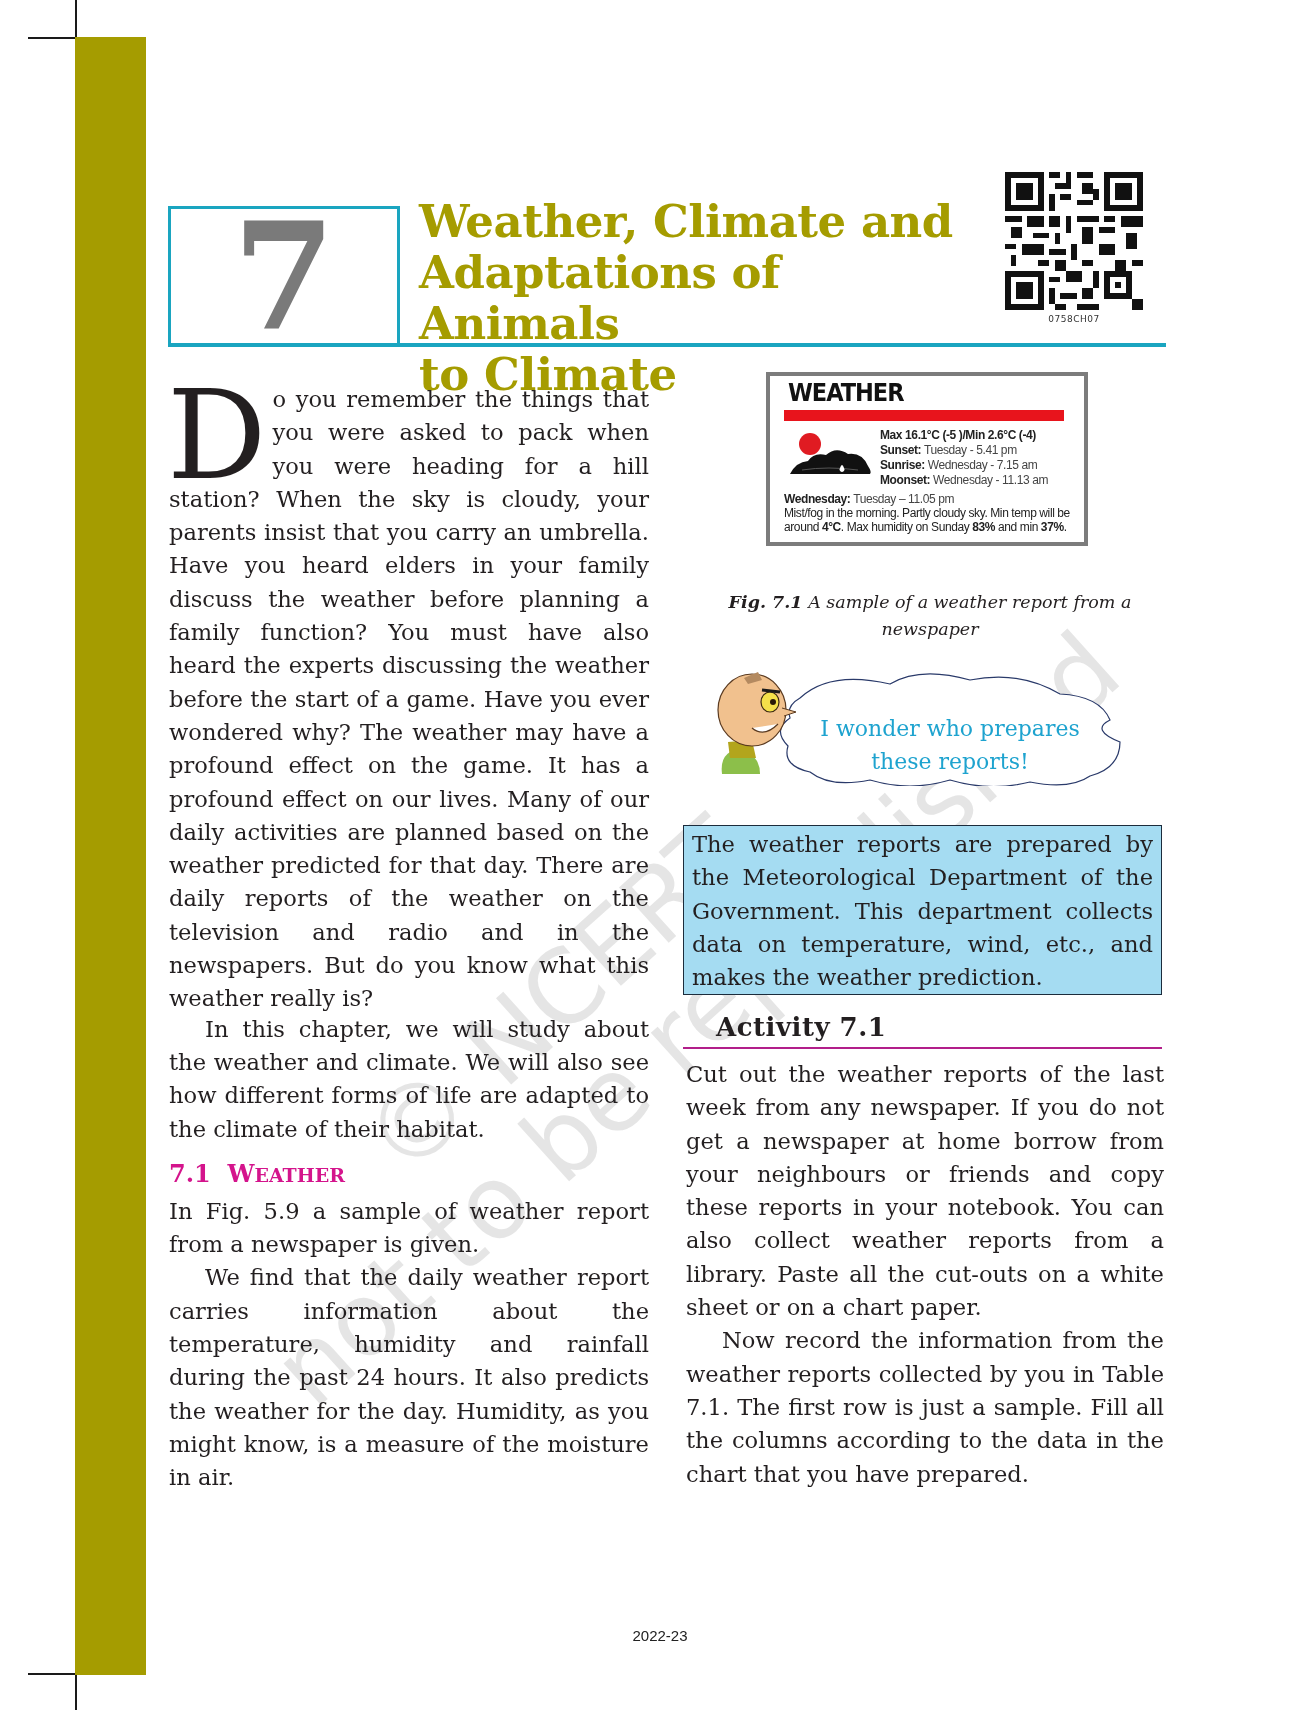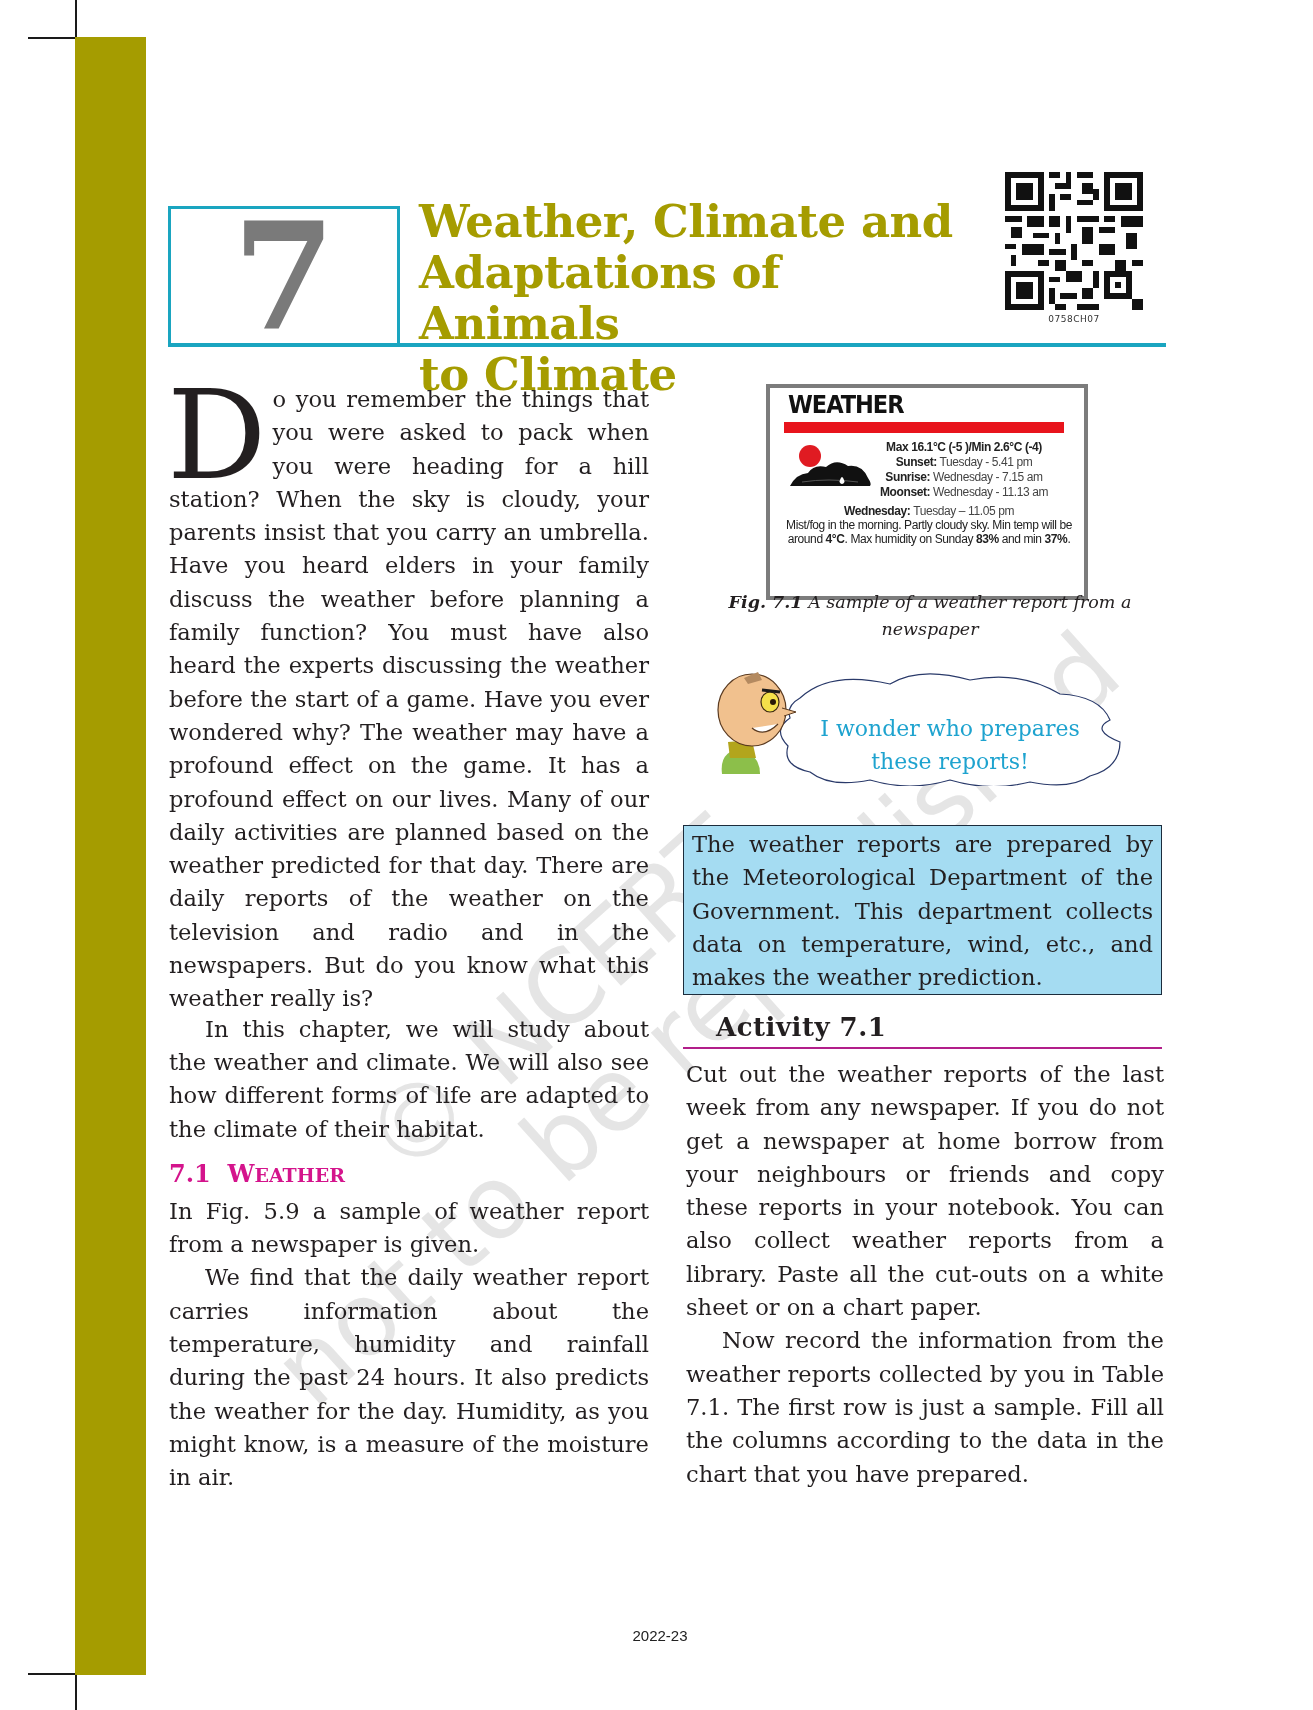--- a/index.html
+++ b/index.html
@@ -28,23 +28,23 @@
   .col-left { left: 169px; top: 383px; width: 480px; }
   .col-right { left: 686px; width: 478px; }
   .col p { margin: 0; }
   .indent { text-indent: 36px; }
   .dropcap { float: left; font-family: "DejaVu Serif", serif; font-size: 124px; line-height: 92px;
     margin: 6px 6px 0 -2px; color: #231f20; }
 
   .sec-head { margin: 8px 0 0 0; font-family: "DejaVu Serif", serif; font-weight: bold; color: #d4148c; font-size: 24px; line-height: 40px; }
   .sec-head .sc { font-size: 19px; }
 
-  .weather-card { position: absolute; left: 766px; top: 384px; width: 322px; height: 216px;
+  .weather-card { position: absolute; left: 766px; top: 372px; width: 322px; height: 174px;
     border: 4px solid #7c7c7c; box-sizing: border-box; background: #fff;
-    font-family: "Liberation Sans", sans-serif; font-stretch: condensed; color: #222; text-align: center; }
+    font-family: "Liberation Sans", sans-serif; font-stretch: condensed; color: #222; }
   .wc-title { position: absolute; left: 18px; top: 2px; font-family: "DejaVu Sans", sans-serif; font-weight: bold; font-size: 25px; letter-spacing: -1px; color: #111; }
   .wc-bar { position: absolute; left: 14px; top: 34px; width: 280px; height: 11px; background: #e8141c; }
   .wc-icon { position: absolute; left: 18px; top: 52px; width: 84px; height: 50px; }
   .wc-lines-r { position: absolute; left: 110px; top: 52px; font-size: 12px; line-height: 15px; letter-spacing: -0.4px; }
   .wc-lines-b { position: absolute; left: 14px; top: 116px; font-size: 12px; line-height: 14px; letter-spacing: -0.4px; width: 290px; }
   .wc-lines-r b, .wc-lines-b b { font-weight: bold; }
   .wc-light { color: #444; }
 
   .fig-caption { position: absolute; left: 700px; top: 589px; width: 460px; text-align: center; font-size: 17.5px; line-height: 27px; font-style: italic; }
   .fig-caption .fig-label { font-weight: bold; font-style: italic; }

